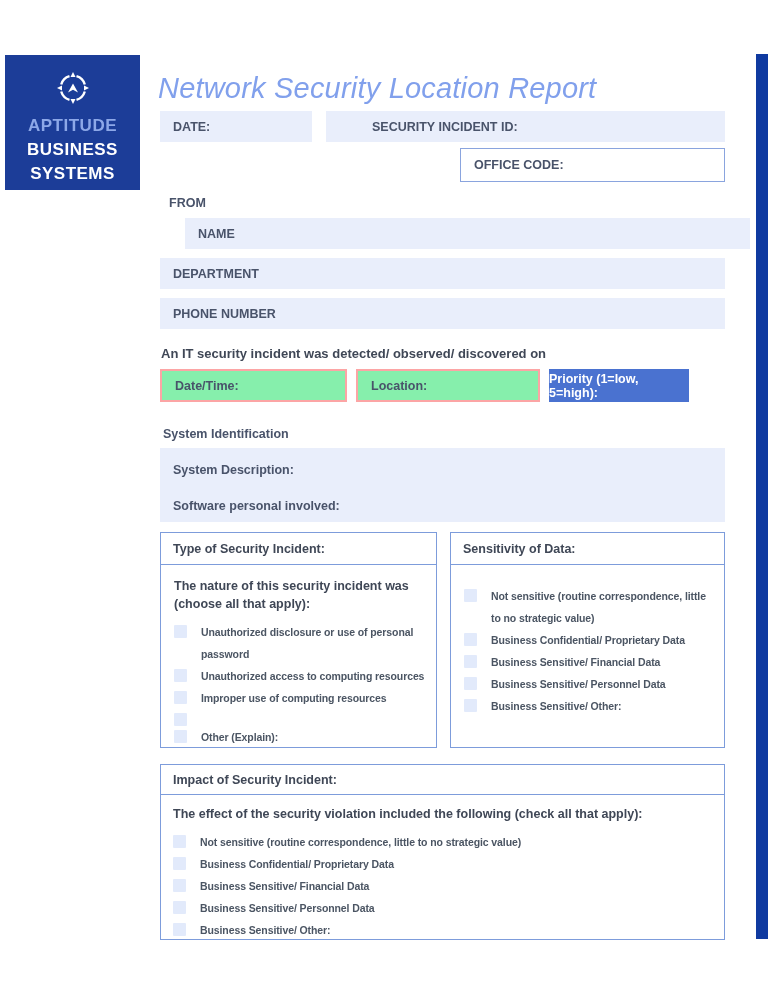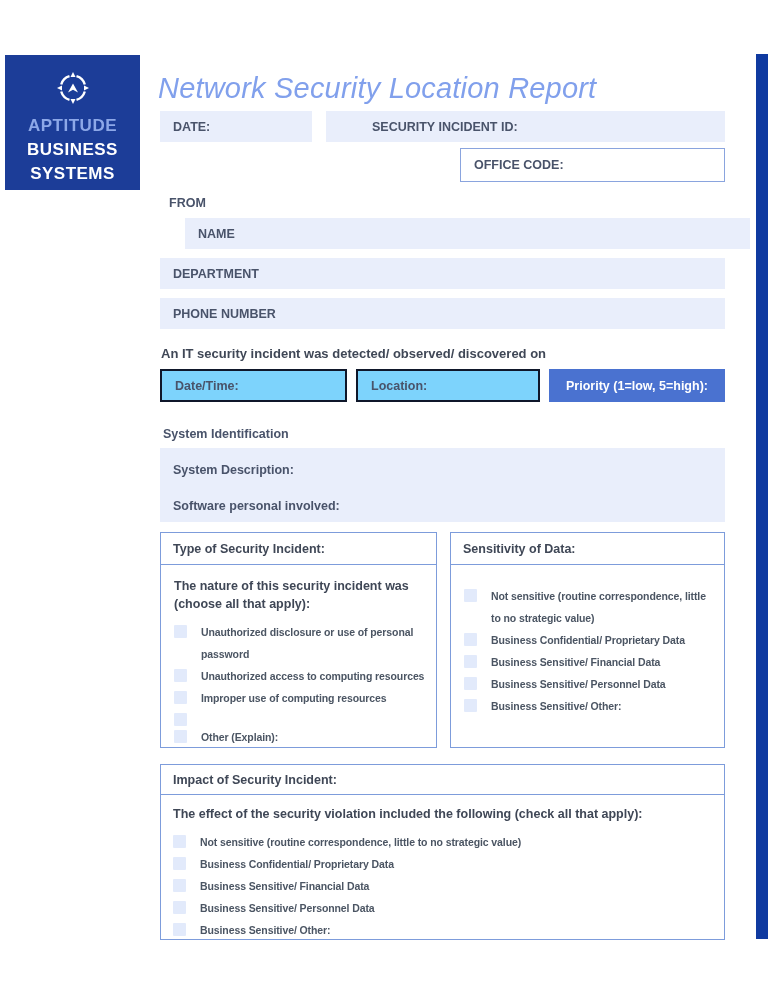--- a/index.html
+++ b/index.html
@@ -34,25 +34,25 @@
   .office-box{left:460px;top:148px;width:265px;height:34px;background:#fff;
               border:1.5px solid #8aa4de;display:flex;align-items:center;padding-left:13px;
               font-weight:bold;font-size:12.5px;color:#49536a;}
   .l-from{left:161px;top:196px;padding-left:8px;}
   .f-name{left:160px;top:218px;width:565px;height:31px;margin-left:25px;}
   .f-dept{left:160px;top:258px;width:565px;height:31px;}
   .f-phone{left:160px;top:298px;width:565px;height:31px;}
 
   .detect-intro{left:161px;top:346px;font-weight:bold;font-size:13px;color:#3f4756;}
 
-  .inbox{background:#7dd3fc;border:2px solid #0f172a;display:flex;align-items:center;
+  .inbox{background:#86efac;border:2px solid #fca5a5;display:flex;align-items:center;
          padding-left:13px;font-weight:bold;font-size:12.5px;color:#49536a;}
   .b-dt{left:160px;top:369px;width:187px;height:33px;}
   .b-loc{left:356px;top:369px;width:184px;height:33px;}
-  .b-pri{left:549px;top:369px;width:176px;height:33px;background:#4a72d0;border:none;
+  .b-pri{left:549px;top:369px;width:140px;height:33px;background:#4a72d0;border:none;
          color:#ffffff;display:flex;align-items:center;justify-content:center;
          font-weight:bold;font-size:12.5px;padding-left:0;}
 
   .l-sysid{left:163px;top:427px;}
   .f-sysdesc{left:160px;top:448px;width:565px;height:44px;}
   .f-software{left:160px;top:490px;width:565px;height:32px;}
 
   
   .hdr-box{background:#fff;border:1.5px solid #7d9cdb;display:flex;align-items:center;
            padding-left:12px;font-weight:bold;font-size:12.5px;color:#3f4756;}

